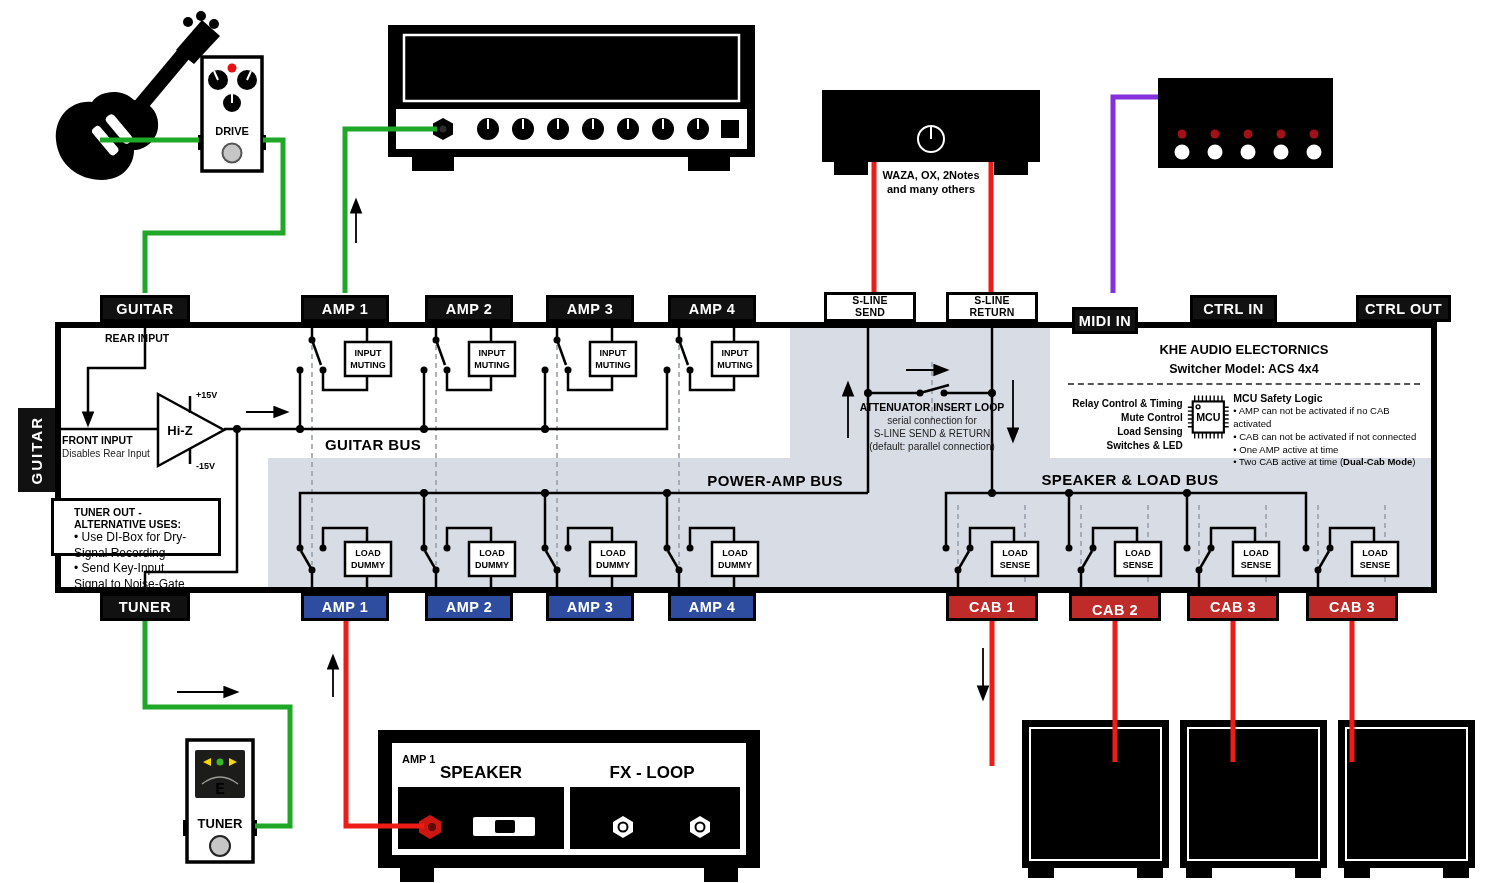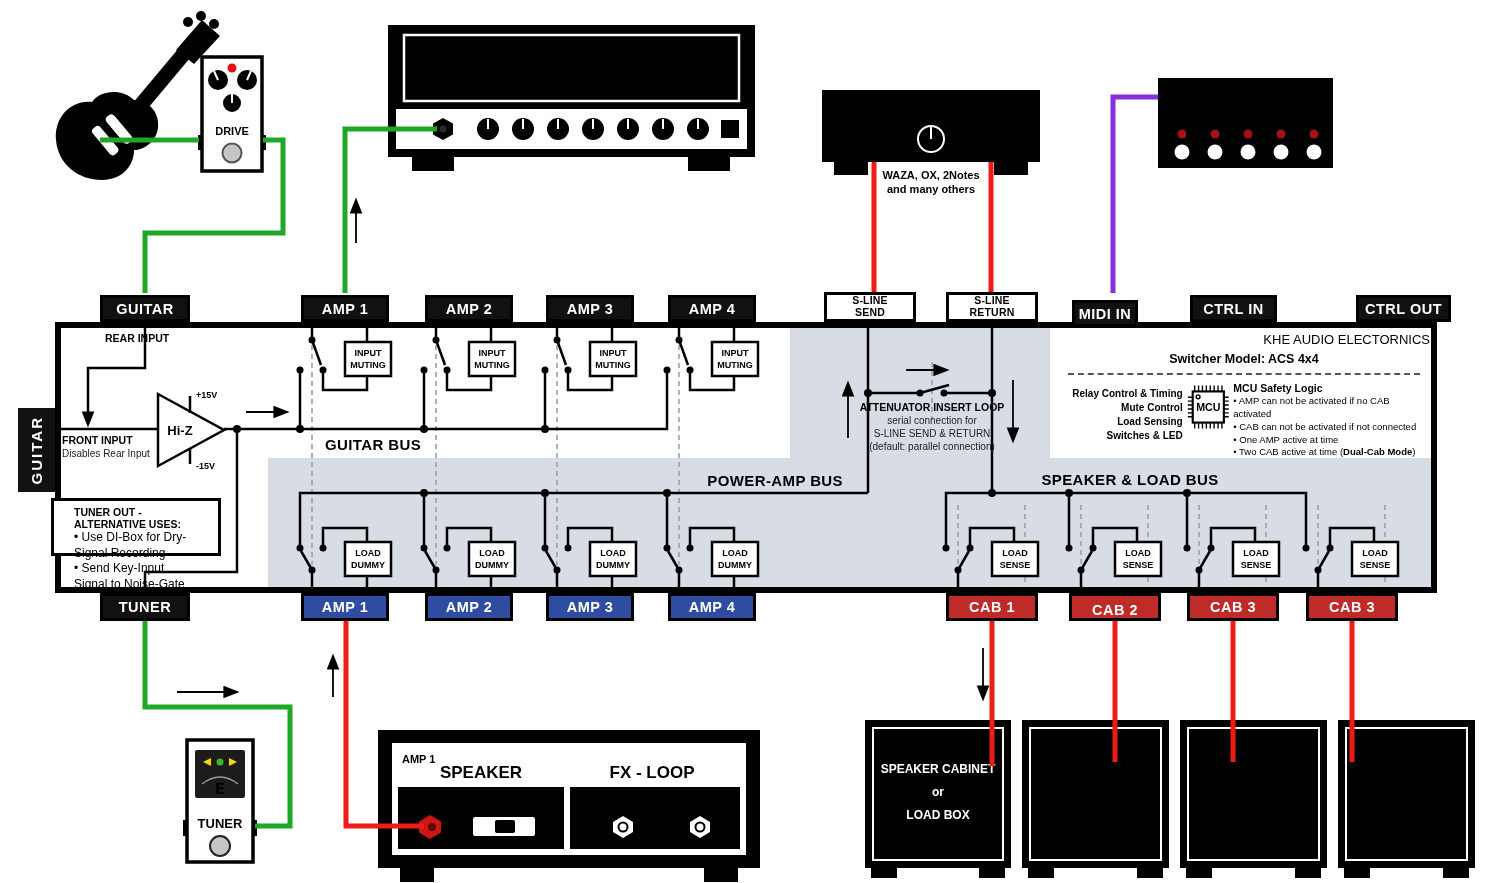--- a/index.html
+++ b/index.html
@@ -32,21 +32,21 @@
   .tb9{font:bold 9px "Liberation Sans",sans-serif;}
   .tb10{font:bold 10.5px "Liberation Sans",sans-serif;}
   .tb11{font:bold 11px "Liberation Sans",sans-serif;}
   .tb13{font:bold 13px "Liberation Sans",sans-serif;}
   .tb15{font:bold 15px "Liberation Sans",sans-serif;letter-spacing:.4px;}
   .tn10{font:10px "Liberation Sans",sans-serif;fill:#222;}
   .mid{text-anchor:middle;}
   .end{text-anchor:end;}
   
   #brand{position:absolute;left:1058px;top:332px;width:372px;height:128px;z-index:3;}
-  #brand .t1{font-weight:normal;font-size:13px;text-align:right;}
+  #brand .t1{font-weight:bold;font-size:13px;text-align:center;margin-top:10px;}
   #brand .t2{font-weight:bold;font-size:12.5px;text-align:center;margin-top:5px;}
   #brand .sep{border-top:2px dashed #555;margin:7px 10px 6px 10px;}
   #brand .row{display:flex;align-items:flex-start;justify-content:center;padding:0 6px;}
   #brand .fn{font-weight:bold;font-size:10px;text-align:right;line-height:1.4;width:122px;margin-top:6px;}
   #brand .sf{width:196px;font-size:9.5px;line-height:1.35;}
   #brand .sf .h{font-weight:bold;font-size:10.5px;}
   
   #tunerout{position:absolute;left:51px;top:498px;width:170px;height:58px;border:3px solid #000;background:#fff;z-index:3;
       padding:5px 20px;box-sizing:border-box;}
   #tunerout .h{font-weight:bold;font-size:10.5px;}
@@ -253,30 +253,20 @@
         <polygon points="245,86 255,92 255,102 245,108 235,102 235,92" fill="#fff"></polygon>
         <circle cx="245" cy="97" r="4.5" fill="#fff" stroke="#000" stroke-width="2"></circle>
       </g>
     <text x="322" y="79" fill="#fff" class="tb13 mid">RETURN</text>
     <g>
         <polygon points="322,86 332,92 332,102 322,108 312,102 312,92" fill="#fff"></polygon>
         <circle cx="322" cy="97" r="4.5" fill="#fff" stroke="#000" stroke-width="2"></circle>
       </g>
   </svg>
 
-  <div class="cab" style="left:865px;top:720px;width:146px;height:148px;">
-    <div class="inner"></div>
-    <div class="txt">
-      <div>SPEAKER CABINET</div>
-        <div>or</div>
-        <div>LOAD BOX</div>
-    </div>
-    <div class="foot" style="left:6px"></div>
-      <div class="foot" style="right:6px"></div>
-  </div>
   <div class="cab" style="left:1022px;top:720px;width:147px;height:148px;">
     <div class="inner"></div>
     <div class="foot" style="left:6px"></div>
       <div class="foot" style="right:6px"></div>
   </div>
   <div class="cab" style="left:1180px;top:720px;width:147px;height:148px;">
     <div class="inner"></div>
     <div class="foot" style="left:6px"></div>
       <div class="foot" style="right:6px"></div>
   </div>
@@ -596,21 +586,21 @@
       <span>AMP 4</span>
     </div>
   <div class="port white" style="left:824px;top:292px;width:92px;height:30px;">
       <span>S-LINE
 SEND</span>
     </div>
   <div class="port white" style="left:946px;top:292px;width:92px;height:30px;">
       <span>S-LINE
 RETURN</span>
     </div>
-  <div class="port" style="left:1072px;top:300px;width:66px;height:27px;">
+  <div class="port" style="left:1072px;top:307px;width:66px;height:27px;">
       <span>MIDI IN</span>
     </div>
   <div class="port" style="left:1190px;top:295px;width:87px;height:27px;">
       <span>CTRL IN</span>
     </div>
   <div class="port" style="left:1356px;top:295px;width:95px;height:27px;">
       <span>CTRL OUT</span>
     </div>
 
   <div class="port" style="left:100px;top:593px;width:90px;height:28px;">

